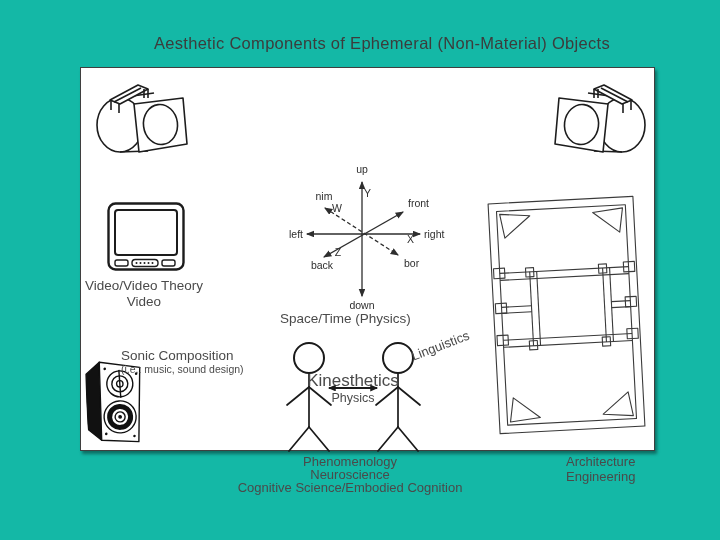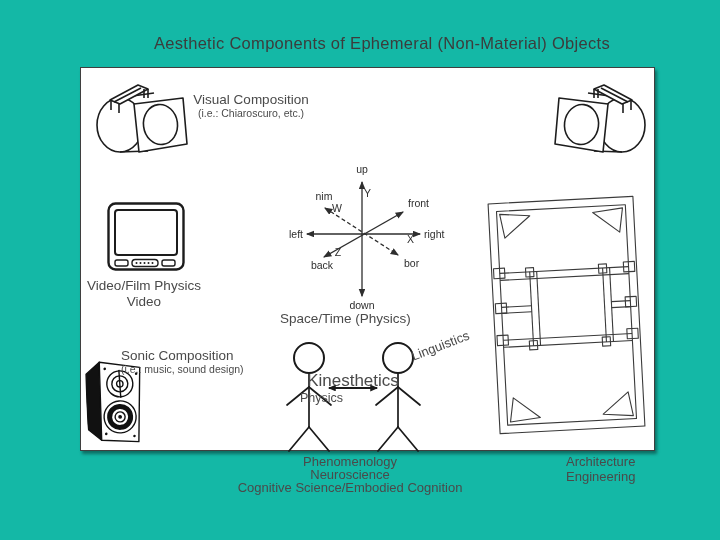--- a/index.html
+++ b/index.html
@@ -10,21 +10,21 @@
   .frame-box{position:absolute;left:80px;top:67px;width:573px;height:382px;
              border:1.5px solid #3f3f3f;box-shadow:2px 3px 3px rgba(0,0,0,.4);background:#fff;}
   .abs{position:absolute;}
   .lbl-main{font-size:13.5px;color:#4a4a4a;}
   .lbl-sub{font-size:10.5px;color:#4a4a4a;}
   .vis-label{left:180px;top:92px;width:142px;text-align:center;}
   .video-label{left:80px;top:278px;width:128px;text-align:center;font-size:13.5px;line-height:16px;}
   .sonic-label{left:121px;top:348px;width:164px;text-align:left;}
   .st-label{left:280px;top:311px;width:180px;font-size:13.5px;}
   .kin-label{left:300px;top:371px;width:106px;text-align:center;font-size:17px;}
-  .phy-label{left:300px;top:391px;width:106px;text-align:left;font-size:12.5px;}
+  .phy-label{left:300px;top:391px;width:106px;text-align:center;font-size:12.5px;}
   .ling-label{left:412px;top:349px;font-size:13px;transform:rotate(-21deg);transform-origin:0 50%;white-space:nowrap;}
   .bottom-block{left:188px;top:455px;width:324px;text-align:center;font-size:13px;line-height:13.2px;}
   .arch-block{left:566px;top:455px;font-size:13px;line-height:14.5px;}
   svg{display:block;}
   .spot-l{left:90px;top:81px;}
   .spot-r{left:552px;top:81px;transform:scaleX(-1);}
   .tv-icon{left:107px;top:202px;}
   .speaker-icon{left:86px;top:356px;transform:rotate(-4deg);}
   .axes{left:280px;top:150px;}
   .figures{left:260px;top:340px;}
@@ -46,24 +46,20 @@
       <path d="M28,17 L64,12"></path>
       <path d="M30,71 L58,70"></path>
       <path d="M20,19 L48,4 L58,8 L30,23 Z" fill="#fff"></path>
       <path d="M24,21 L51,7"></path>
       <path d="M21,19 L21,29 M29,23 L29,32 M54,8 L54,17 M58,8 L58,17"></path>
       <path d="M44,23 L93,17 L97,63 L49,71 Z" fill="#fff"></path>
       <ellipse cx="70.5" cy="43.5" rx="17" ry="20" transform="rotate(-7 70.5 43.5)"></ellipse>
     </g>
   </svg>
 
-  <div class="abs vis-label">
-    <div class="lbl-main">Visual Composition</div>
-    <div class="lbl-sub">(i.e.: Chiaroscuro, etc.)</div>
-  </div>
 
   <svg class="abs spot-r" width="100" height="80" viewBox="0 0 100 80">
     <g stroke="#1d1d1d" stroke-width="1.6" fill="none" stroke-linejoin="round">
       <ellipse cx="30" cy="44" rx="23" ry="27"></ellipse>
       <path d="M28,17 L64,12"></path>
       <path d="M30,71 L58,70"></path>
       <path d="M20,19 L48,4 L58,8 L30,23 Z" fill="#fff"></path>
       <path d="M24,21 L51,7"></path>
       <path d="M21,19 L21,29 M29,23 L29,32 M54,8 L54,17 M58,8 L58,17"></path>
       <path d="M44,23 L93,17 L97,63 L49,71 Z" fill="#fff"></path>
@@ -82,21 +78,21 @@
           <circle cx="33.5" cy="61" r="1"></circle>
         <circle cx="37.5" cy="61" r="1"></circle>
           <circle cx="41.5" cy="61" r="1"></circle>
           <circle cx="45.5" cy="61" r="1"></circle>
       </g>
       <rect x="55" y="58" width="13" height="6" rx="2" stroke-width="1.4"></rect>
     </g>
   </svg>
 
   <div class="abs video-label">
-    <div>Video/Film Physics</div>
+    <div>Video/Video Theory</div>
     <div>Video</div>
   </div>
 
   <svg class="abs axes" width="180" height="164" viewBox="0 0 180 164">
     <defs>
       <marker id="ah" viewBox="0 0 8 8" markerWidth="9" markerHeight="9" refX="6.5" refY="3" orient="auto-start-reverse" markerUnits="userSpaceOnUse">
         <path d="M0,0 L7.5,3 L0,6 Z" fill="#2e2e2e"></path>
       </marker>
     </defs>
     <g stroke="#2e2e2e" stroke-width="1.3" fill="none">

